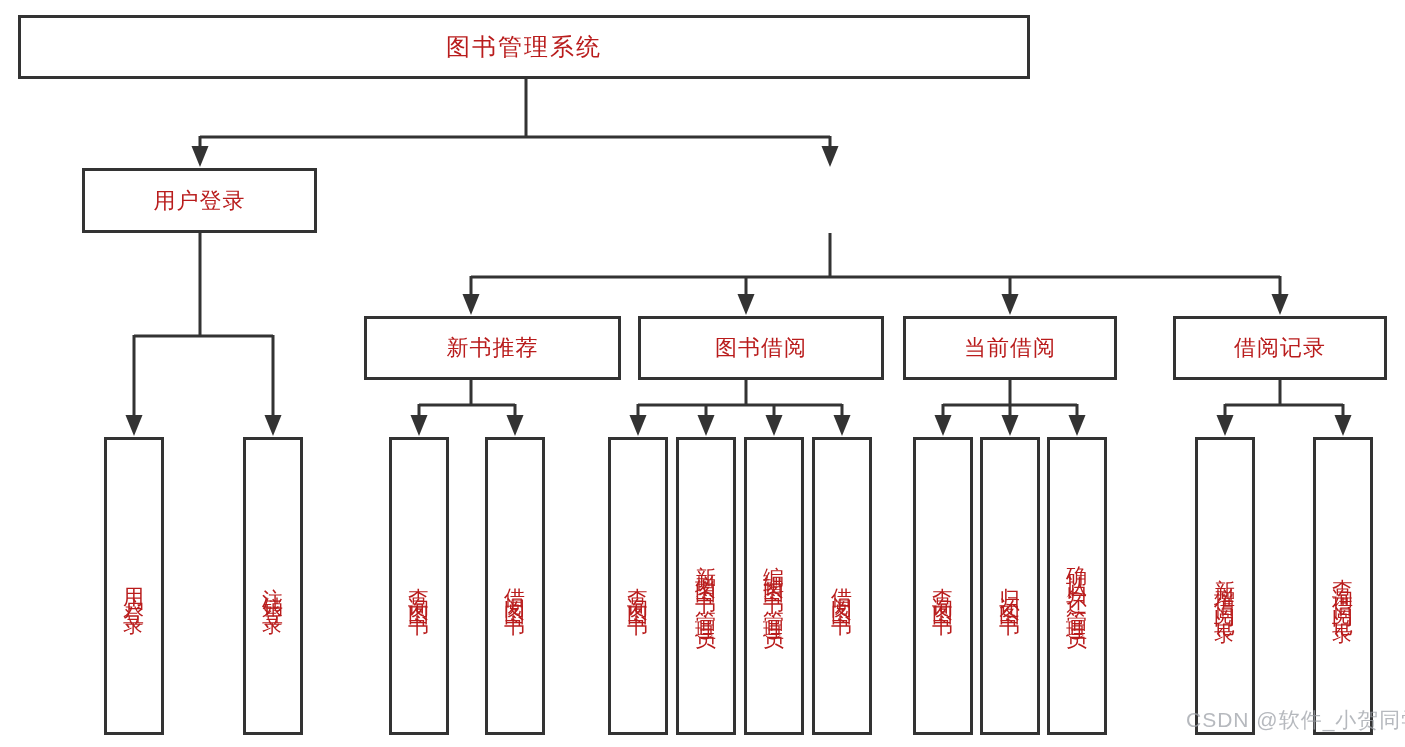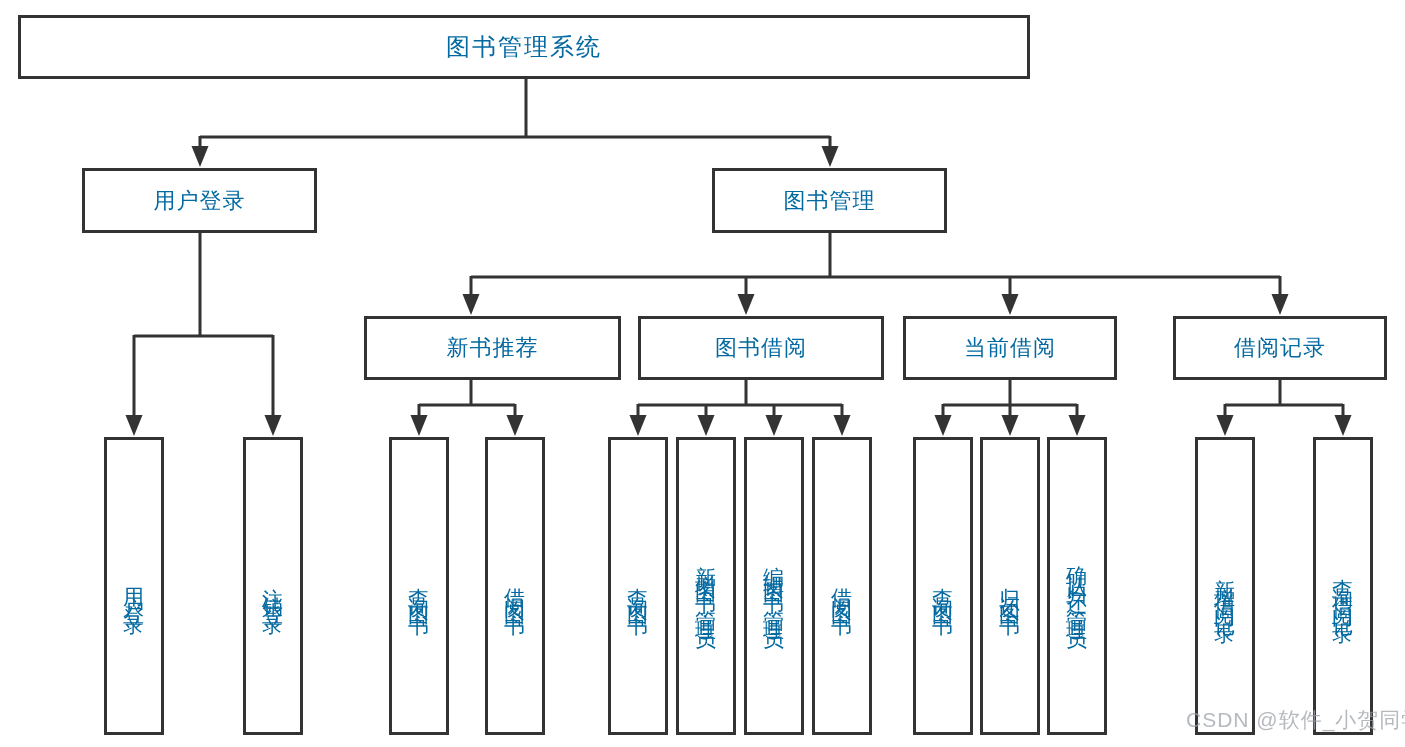--- a/index.html
+++ b/index.html
@@ -18,21 +18,21 @@
     position: absolute;
     left: 0; top: 0;
     width: 1405px;
     height: 747px;
   }
   .box {
     position: absolute;
     box-sizing: border-box;
     border: 3px solid #333333;
     background: #ffffff;
-    color: #0369a1;
+    color: #b91c1c;
     display: flex;
     align-items: center;
     justify-content: center;
     text-align: center;
   }
   .box.h {
     font-size: 22px;
     letter-spacing: 1px;
     line-height: 1;
   }
@@ -100,21 +100,20 @@
       <polygon points="1001.5,415 1018.5,415 1010,436"></polygon>
       <polygon points="1068.5,415 1085.5,415 1077,436"></polygon>
       <polygon points="1216.5,415 1233.5,415 1225,436"></polygon>
       <polygon points="1334.5,415 1351.5,415 1343,436"></polygon>
     </g>
   </svg>
 
   <div class="box h root-box" style="left:18px; top:15px; width:1012px; height:64px;">图书管理系统</div>
 
   <div class="box h" style="left:82px; top:168px; width:235px; height:65px;">用户登录</div>
-  <div class="box h" style="left:712px; top:168px; width:235px; height:65px;">图书管理</div>
 
   <div class="box h" style="left:364px; top:316px; width:257px; height:64px;">新书推荐</div>
   <div class="box h" style="left:638px; top:316px; width:246px; height:64px;">图书借阅</div>
   <div class="box h" style="left:903px; top:316px; width:214px; height:64px;">当前借阅</div>
   <div class="box h" style="left:1173px; top:316px; width:214px; height:64px;">借阅记录</div>
 
   <div class="box v" style="left:104px; top:437px; width:60px; height:298px;">用户登录</div>
   <div class="box v" style="left:243px; top:437px; width:60px; height:298px;">注销登录</div>
 
   <div class="box v" style="left:389px; top:437px; width:60px; height:298px;">查询图书</div>

